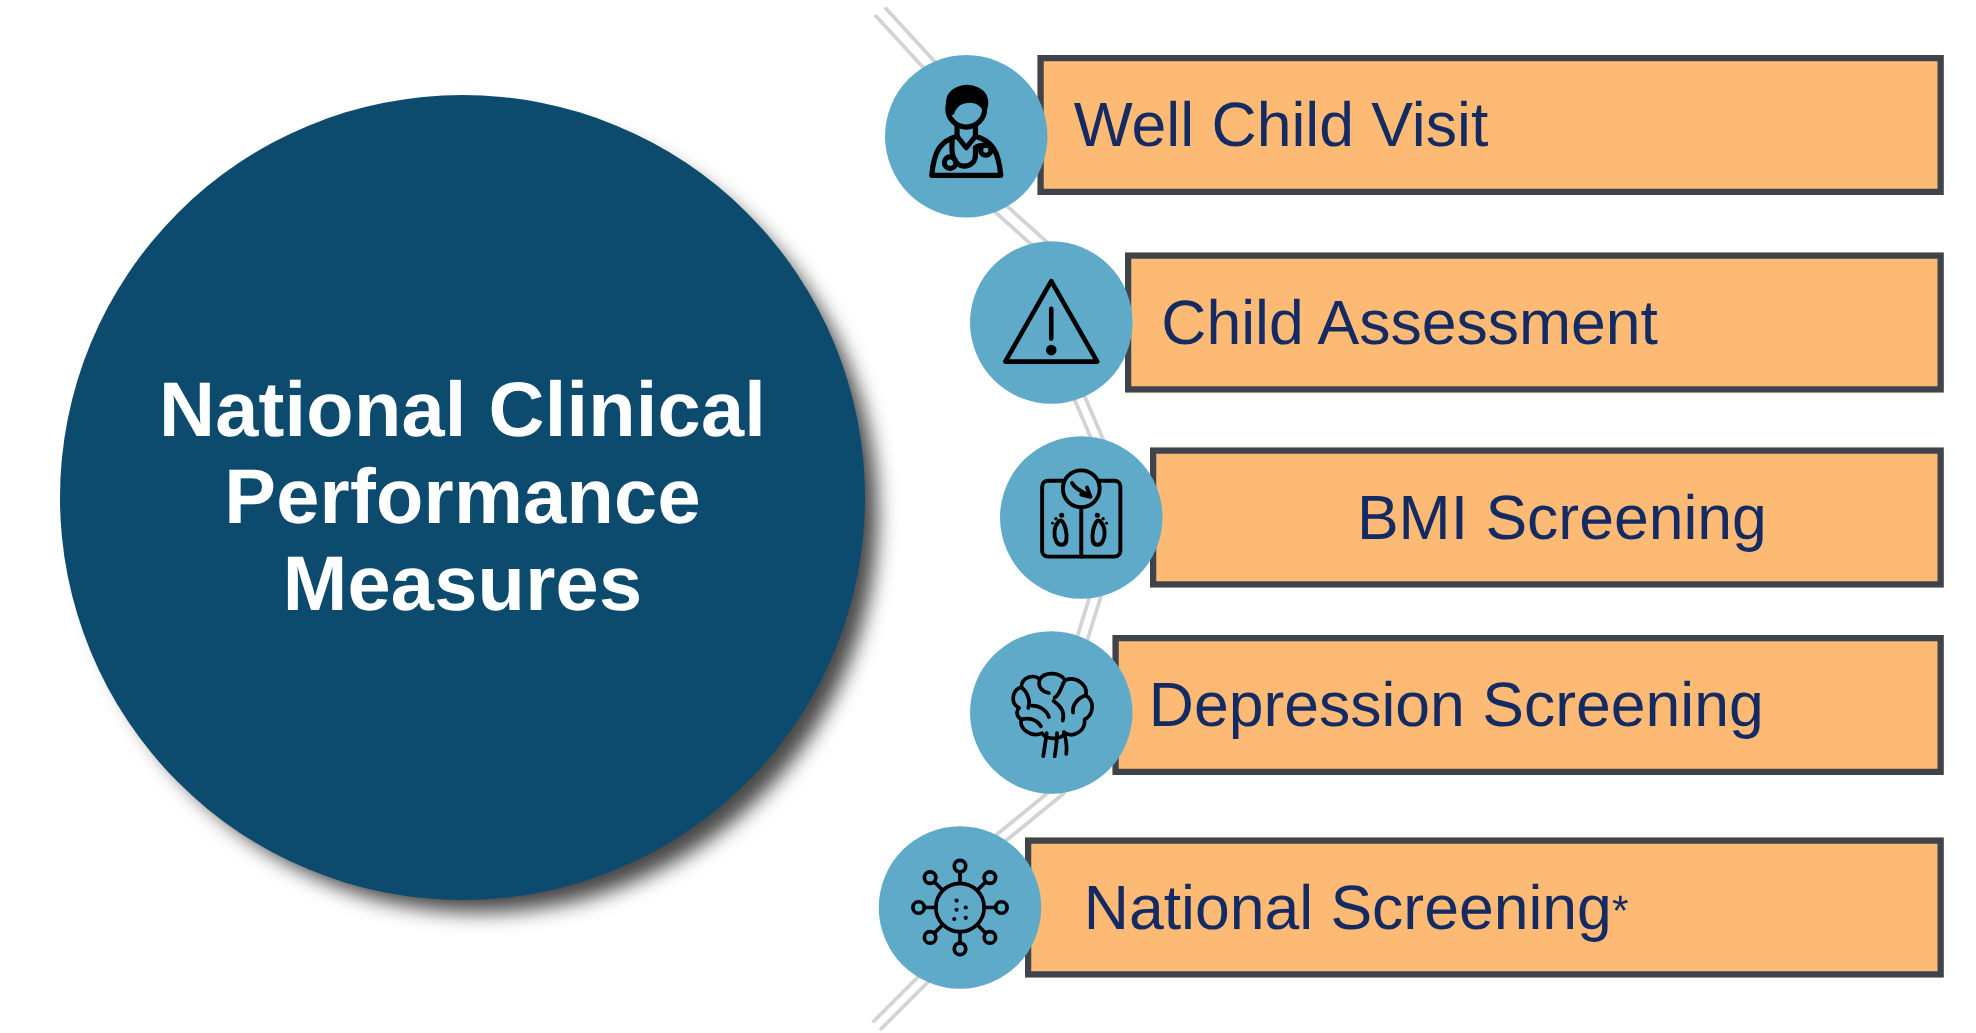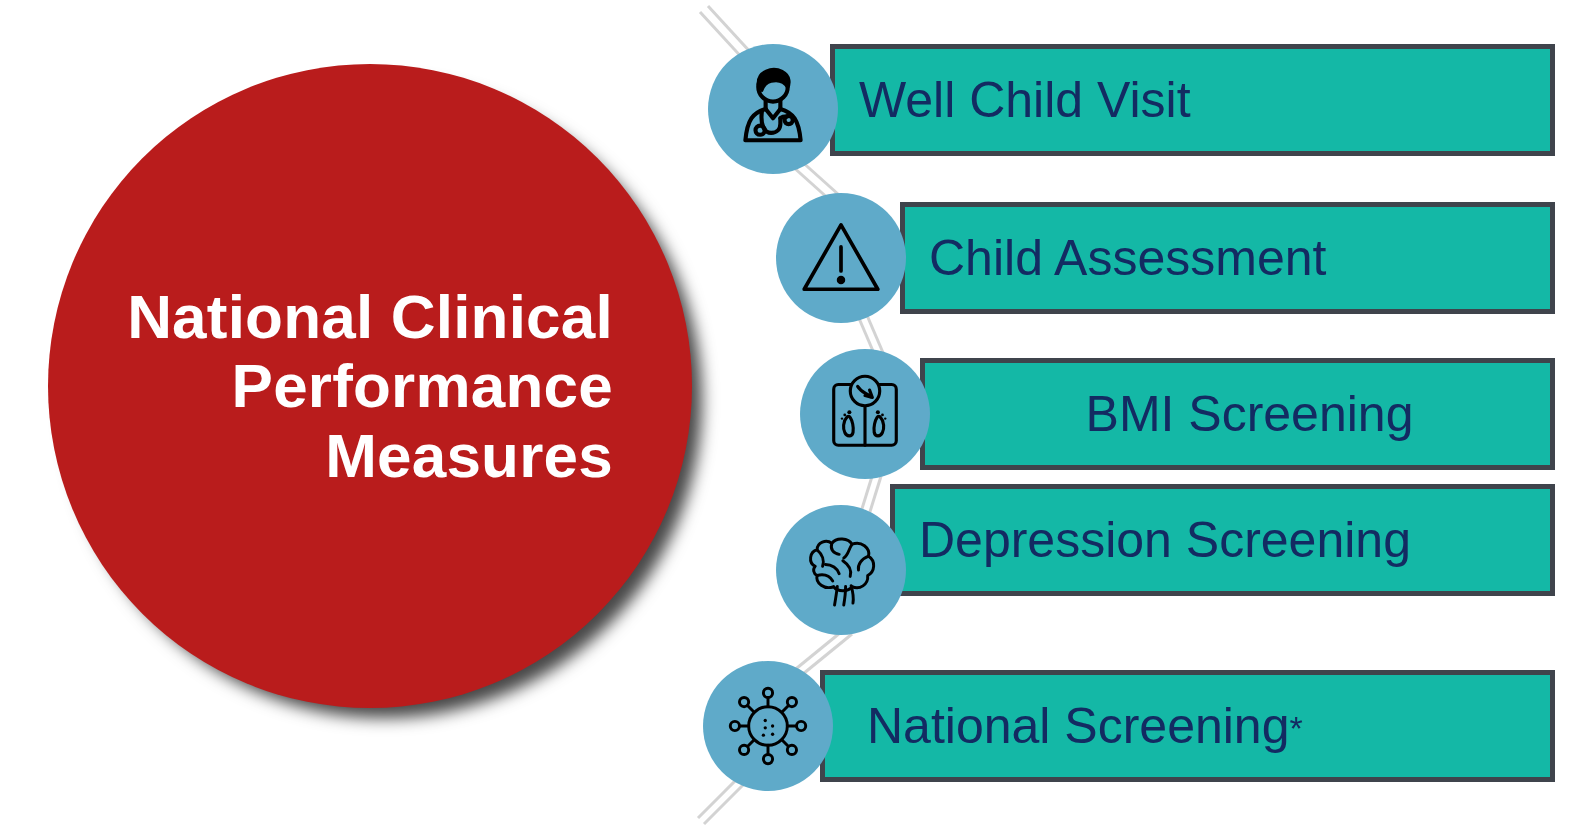--- a/index.html
+++ b/index.html
@@ -15,30 +15,30 @@
     width: 1581px;
     height: 826px;
     background: #ffffff;
     overflow: hidden;
   }
 
   
   #hub {
     position: absolute;
     left: 48px;
-    top: 64px;
+    top: 76px;
     width: 644px;
     height: 644px;
     border-radius: 50%;
-    background: #b91c1c;
+    background: #0c4a6e;
     box-shadow: 14px 14px 16px -4px rgba(0,0,0,0.72);
     display: flex;
     align-items: center;
     justify-content: center;
-    text-align: right;
+    text-align: center;
   }
   #hub-label {
     color: #ffffff;
     font-size: 62px;
     font-weight: bold;
     line-height: 1.12;
     letter-spacing: 0.2px;
     white-space: pre-line;
     padding: 0 40px;
   }
@@ -52,21 +52,21 @@
     height: 826px;
     pointer-events: none;
   }
 
   
   .row {
     position: absolute;
   }
   .row-box {
     position: absolute;
-    background: #14b8a6;
+    background: #fdba74;
     border: 5px solid #3F444C;
     box-sizing: border-box;
     height: 112px;
     display: flex;
     align-items: center;
   }
   .row-text {
     color: #132B62;
     font-size: 50px;
     line-height: 1;
@@ -199,21 +199,21 @@
           <path d="M67 54 C71 58 71 66 69 70 C67 75 61 75 60 70 C59 64 61 57 63 54 C64 52 66 52 67 54 Z"></path>
           <circle cx="64" cy="48" r="2.2" fill="#000" stroke="none"></circle>
           <circle cx="69" cy="51" r="1.5" fill="#000" stroke="none"></circle>
           <circle cx="72" cy="55" r="1.3" fill="#000" stroke="none"></circle>
         </g>
       </svg>
     </div>
   </div>
 
   <div class="row">
-    <div class="row-box" style="left:890px; top:484px; width:665px;">
+    <div class="row-box" style="left:890px; top:508px; width:665px;">
       <div class="row-text" style="margin-left:24px;">
         <span>Depression Screening</span><span class="star"></span>
       </div>
     </div>
     <div class="row-icon" style="left:776px; top:505px;">
       <svg viewBox="0 0 100 100">
         <g fill="none" stroke="#000" stroke-width="3.2" stroke-linecap="round" stroke-linejoin="round">
 
           <path d="M22 46 C14 42 16 30 24 28 C24 20 34 16 40 21
                    C45 14 58 15 62 22 C72 18 82 26 80 35

